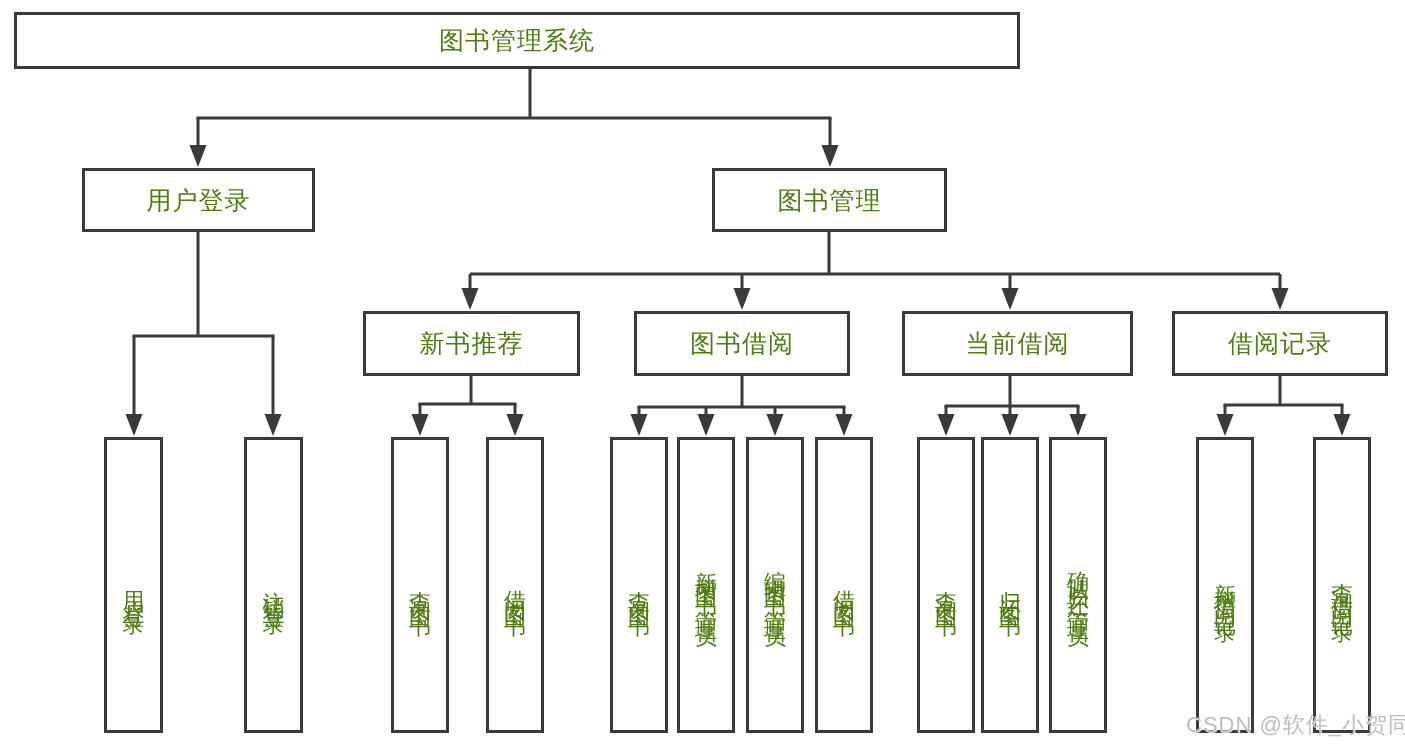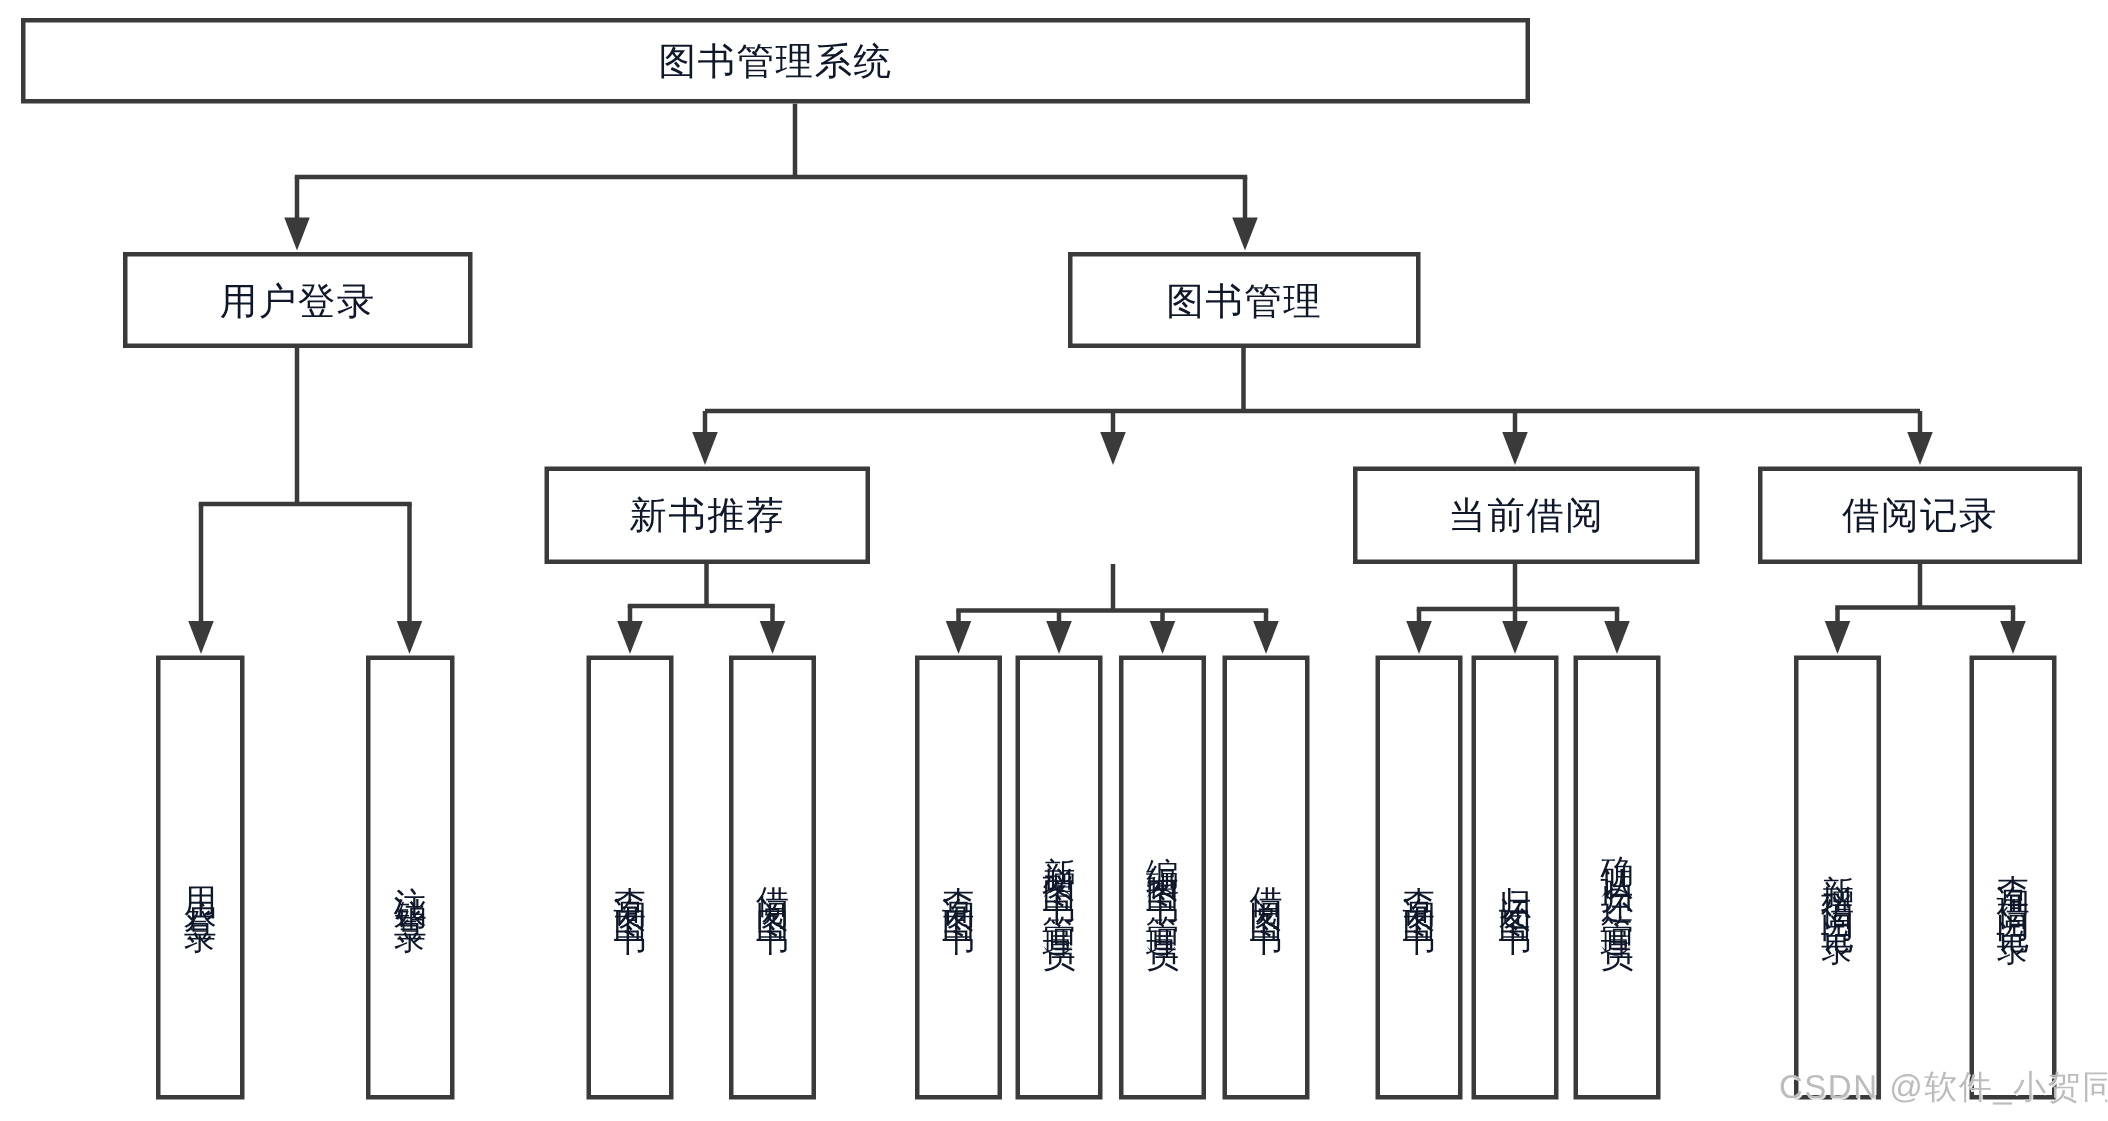--- a/index.html
+++ b/index.html
@@ -3,21 +3,21 @@
 <meta charset="utf-8">
 <style>
   html,body{margin:0;padding:0;background:#ffffff;}
   .canvas{
     position:relative;width:1405px;height:747px;background:#ffffff;
     font-family:"Liberation Sans",sans-serif;overflow:hidden;
   }
   .wires{position:absolute;left:0;top:0;width:1405px;height:747px;}
   .node{
     position:absolute;box-sizing:border-box;background:#ffffff;
-    border:3px solid #3a3a3a;color:#0f172a;
+    border:3px solid #3a3a3a;color:#4d7c0f;
     display:flex;align-items:center;justify-content:center;
   }
   .hnode{font-size:25px;letter-spacing:1px;white-space:nowrap;}
   .vnode{font-size:22px;}
   .vnode .vtxt{
     writing-mode:vertical-rl;
     text-orientation:mixed;
     letter-spacing:8px;
     line-height:1;
     margin-bottom:-8px;
@@ -107,20 +107,23 @@
   <div class="node hnode" style="left:82px;top:168px;width:233px;height:64px">
     <span>用户登录</span>
   </div>
   <div class="node hnode" style="left:712px;top:168px;width:235px;height:64px">
     <span>图书管理</span>
   </div>
 
   <div class="node hnode" style="left:363px;top:311px;width:217px;height:65px">
     <span>新书推荐</span>
   </div>
+  <div class="node hnode" style="left:634px;top:311px;width:216px;height:65px">
+    <span>图书借阅</span>
+  </div>
   <div class="node hnode" style="left:902px;top:311px;width:231px;height:65px">
     <span>当前借阅</span>
   </div>
   <div class="node hnode" style="left:1172px;top:311px;width:216px;height:65px">
     <span>借阅记录</span>
   </div>
 
   <div class="node vnode" style="left:104px;top:437px;width:59px;height:296px">
     <span class="vtxt">用户登录</span>
   </div>

